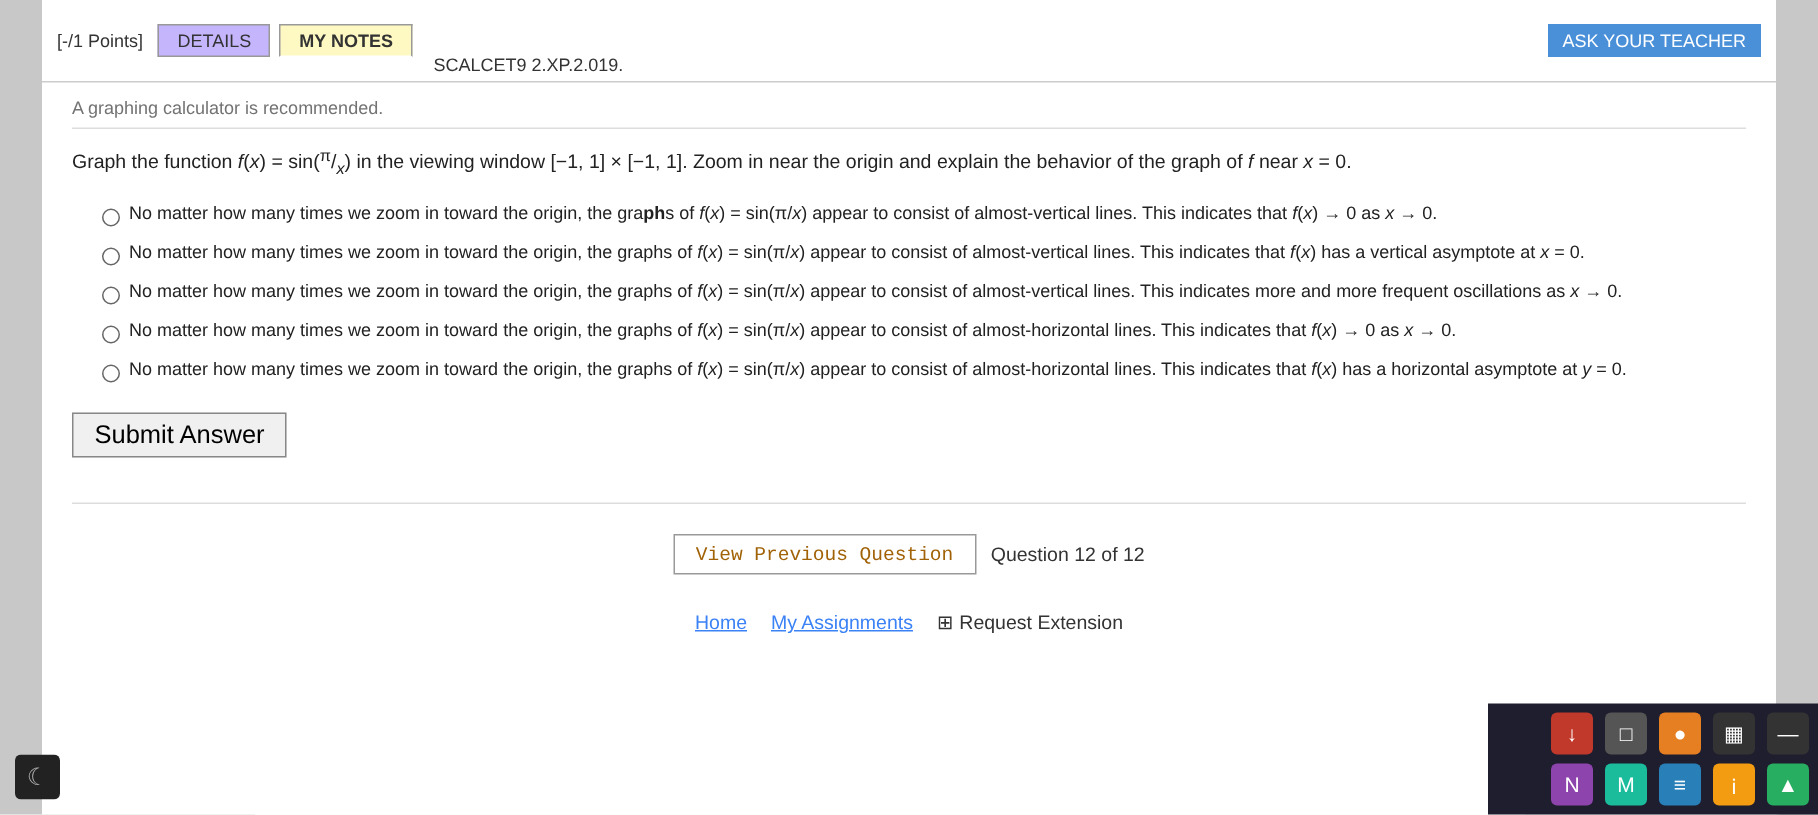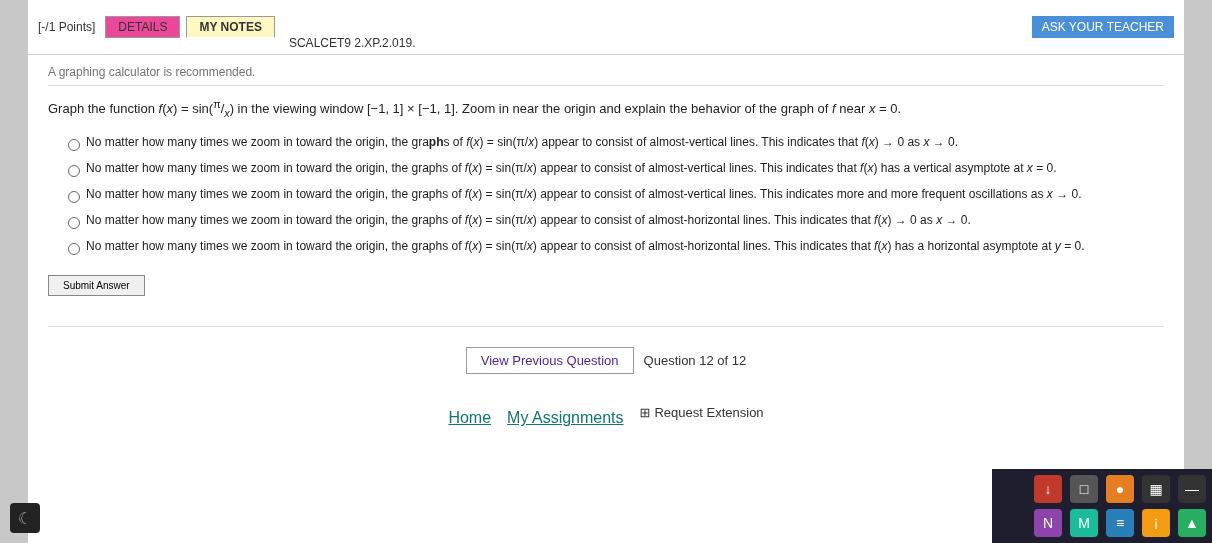--- a/index.html
+++ b/index.html
@@ -27,21 +27,21 @@
       gap: 6px;
     }
     .points-label {
       font-size: 12px;
       color: #333;
       margin-right: 4px;
     }
     .tab-btn {
       padding: 3px 12px;
       font-size: 12px;
-      background: #ec4899;
+      background: #c4b5fd;
       border: 1px solid #999;
       cursor: pointer;
       color: #333;
     }
     .tab-btn.active {
       background: #fef9c3;
       border-bottom: 1px solid #fff;
       font-weight: bold;
     }
     .question-id {
@@ -95,58 +95,58 @@
       border: 1px solid #666;
       border-radius: 50%;
       display: inline-block;
       flex-shrink: 0;
       margin-top: 2px;
     }
     .submit-btn {
       padding: 4px 14px;
       background: #f0f0f0;
       border: 1px solid #888;
-      font-size: 10px;
+      font-size: 17px;
       cursor: pointer;
       margin-bottom: 20px;
     }
     .nav-row {
       display: flex;
       justify-content: center;
       align-items: center;
       gap: 10px;
       padding: 20px 0 10px 0;
       border-top: 1px solid #ddd;
       margin-top: 10px;
     }
     .view-prev-btn {
       padding: 5px 14px;
       background: #fff;
       border: 1px solid #999;
       font-size: 13px;
       cursor: pointer;
-      color: #4c1d95;
+      color: #a16207;
+      font-family: Liberation Mono, monospace;
     }
     .question-counter {
       font-size: 13px;
       color: #333;
     }
     .footer-links {
       display: flex;
       justify-content: center;
       align-items: center;
       gap: 16px;
       padding: 14px 0 6px 0;
     }
     .footer-links a {
-      font-size: 16px;
-      color: #0f766e;
+      font-size: 13px;
+      color: #3b82f6;
       text-decoration: underline;
       cursor: pointer;
-      margin-top: 11px;
     }
     .footer-links .ext-link {
       display: flex;
       align-items: center;
       gap: 4px;
       text-decoration: none;
       color: #333;
       font-size: 13px;
     }
     .copyright-bar {

